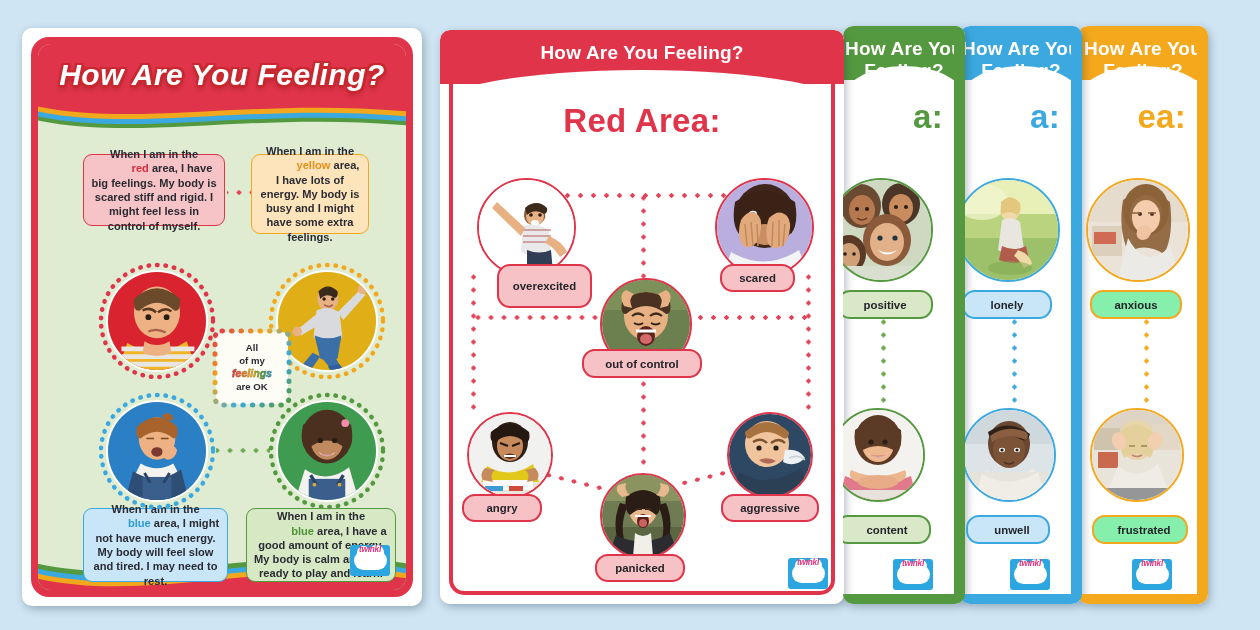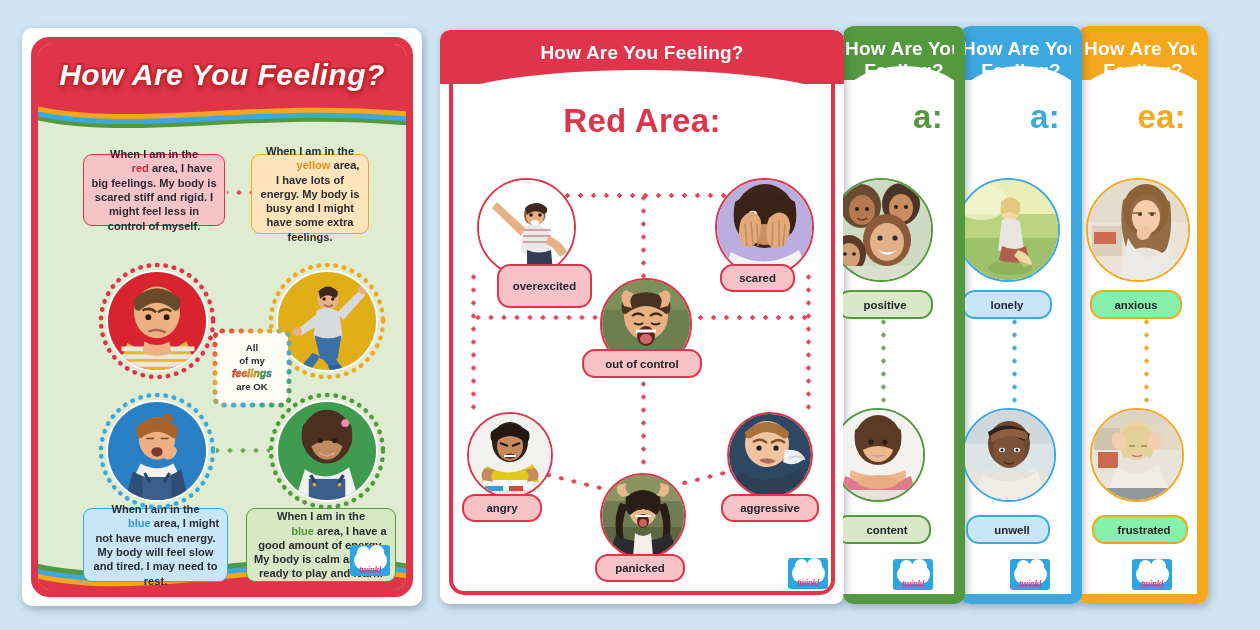--- a/index.html
+++ b/index.html
@@ -109,21 +109,21 @@
   }
   .twinkl .cloud{
     position:relative;width:33px;height:19px;background:#fff;border-radius:10px;
   }
   .twinkl .cloud:before,.twinkl .cloud:after{
     content:"";position:absolute;background:#fff;border-radius:50%;
   }
   .twinkl .cloud:before{width:13px;height:13px;left:3px;top:-5px;}
   .twinkl .cloud:after{width:15px;height:15px;right:3px;top:-6px;}
   .twinkl .wt{
-    position:absolute;left:0;right:0;top:21px;text-align:center;
+    position:absolute;left:0;right:0;top:0;text-align:center;
     font-size:8.2px;font-weight:800;font-style:italic;color:#e8327c;z-index:2;
     letter-spacing:-.2px;
   }
   #tw1{right:16px;bottom:14px;}
 
   
   .area .hdr{position:absolute;left:0;right:0;top:0;height:54px;}
   .area .hdr .bar{position:absolute;inset:0;border-radius:9px 9px 0 0;}
   .area .hdr .dip{
     position:absolute;left:-3%;right:-3%;bottom:-26px;height:40px;

